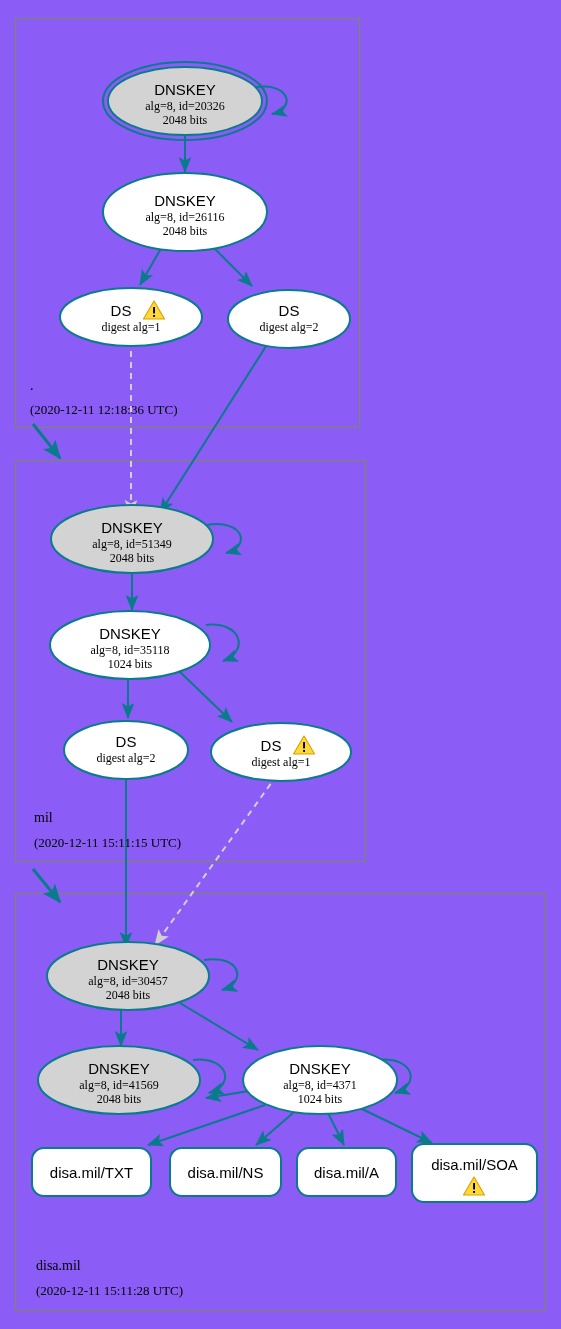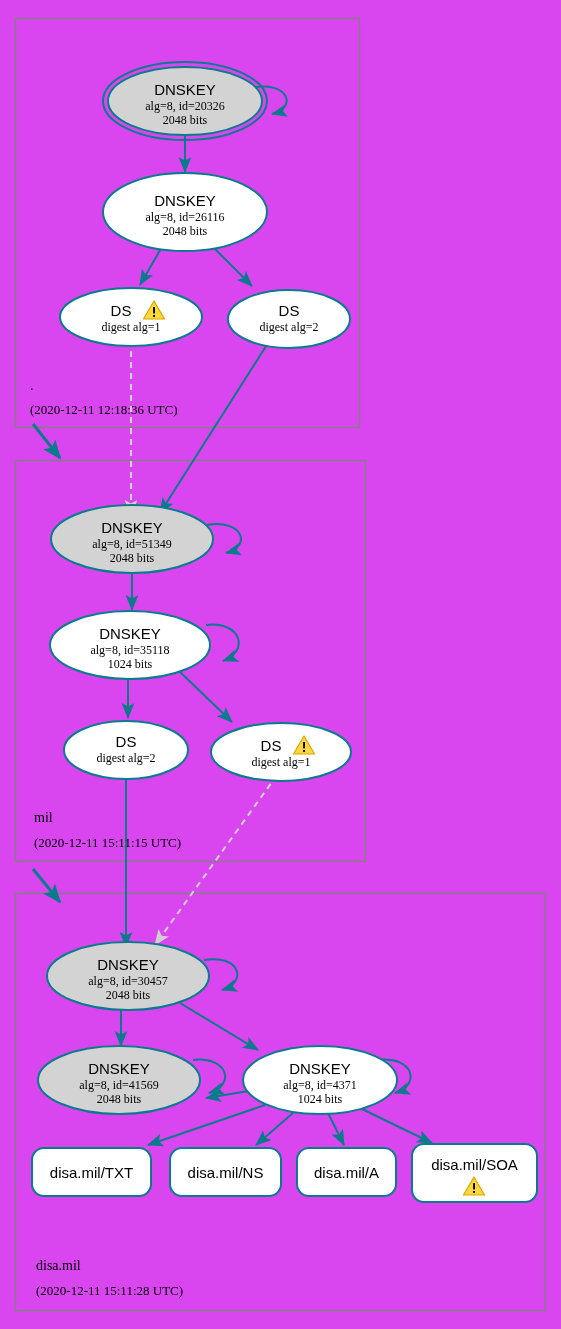--- a/index.html
+++ b/index.html
@@ -7,21 +7,21 @@
     padding: 0;
     background: #ffffff;
   }
   body {
     font-family: "Liberation Sans", sans-serif;
   }
   #canvas {
     position: relative;
     width: 561px;
     height: 1329px;
-    background: #d946ef;
+    background: #8b5cf6;
     overflow: hidden;
   }
   svg.diagram {
     position: absolute;
     left: 0;
     top: 0;
     width: 561px;
     height: 1329px;
   }
   .cluster-rect {

